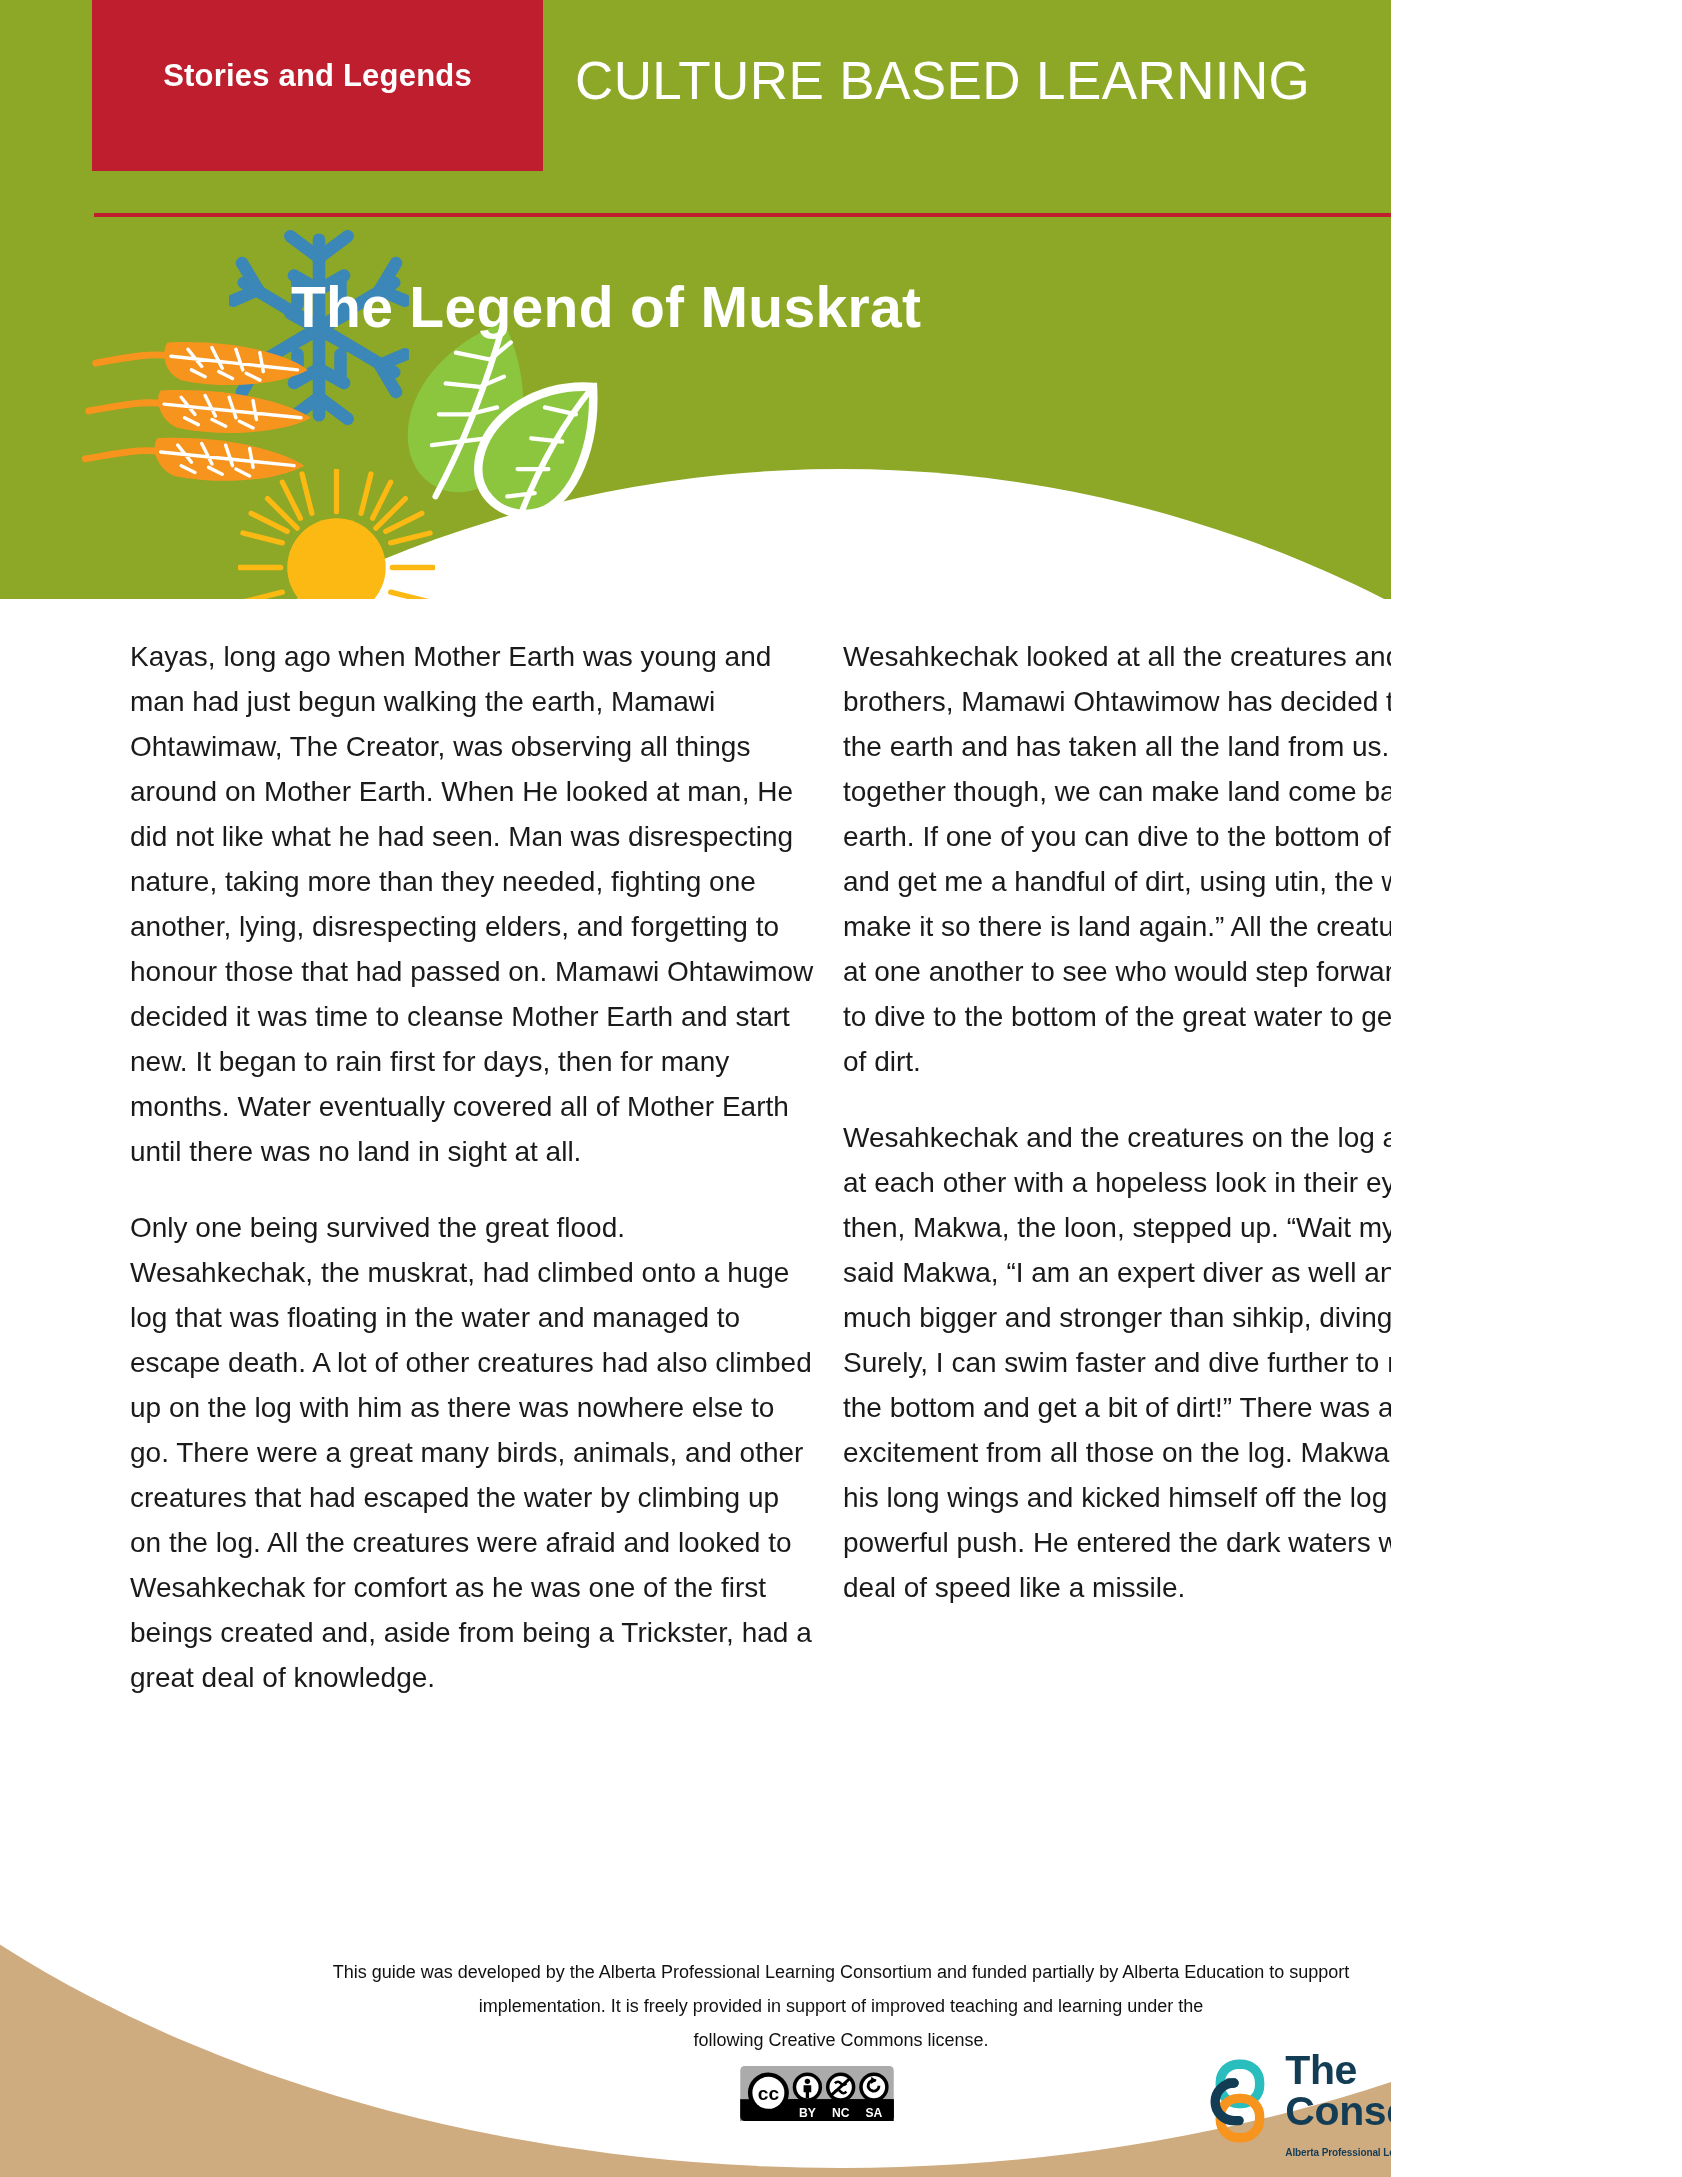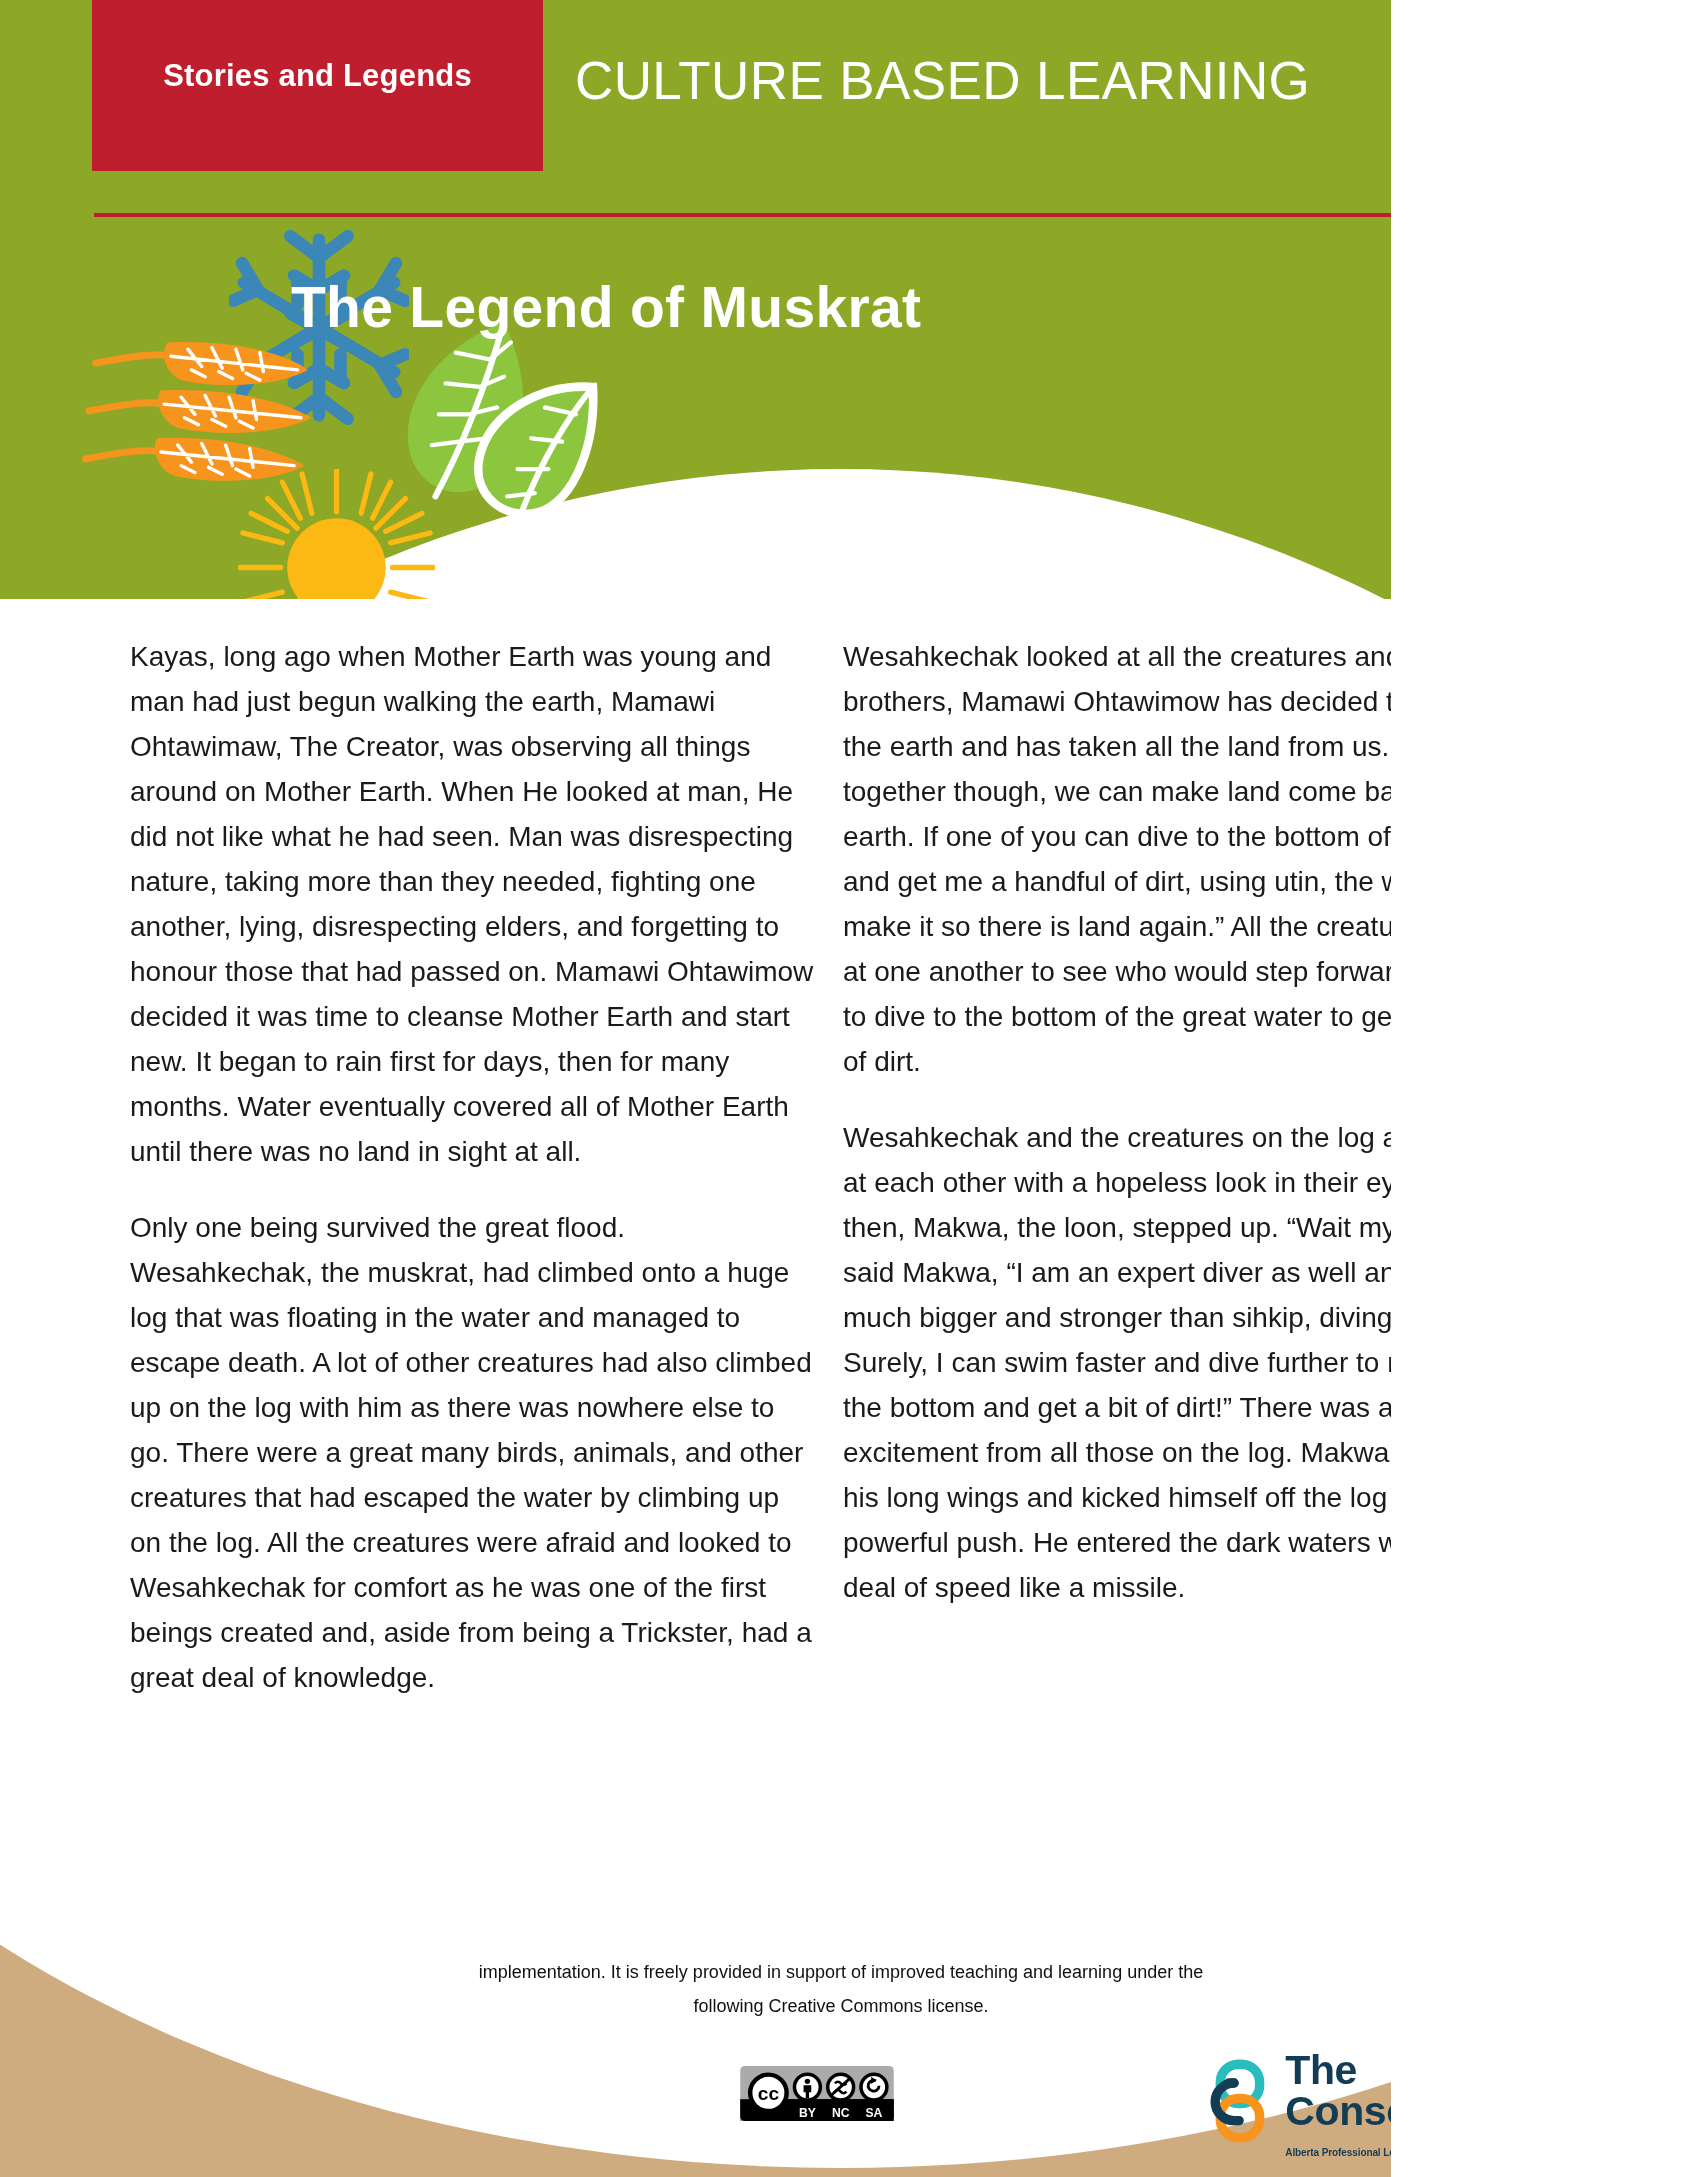--- a/index.html
+++ b/index.html
@@ -343,20 +343,21 @@
     <div class="column col-right">
       <p>Wesahkechak looked at all the creatures and said, “My brothers, Mamawi Ohtawimow has decided to cleanse the earth and has taken all the land from us. If we work together though, we can make land come back to the earth. If one of you can dive to the bottom of the water and get me a handful of dirt, using utin, the wind, I can make it so there is land again.” All the creatures looked at one another to see who would step forward and offer to dive to the bottom of the great water to get a handful of dirt.</p>
       <p>Wesahkechak and the creatures on the log all looked at each other with a hopeless look in their eyes. Just then, Makwa, the loon, stepped up. “Wait my brothers” said Makwa, “I am an expert diver as well and I am much bigger and stronger than sihkip, diving bird. Surely, I can swim faster and dive further to make it to the bottom and get a bit of dirt!” There was a hopeful excitement from all those on the log. Makwa stretched his long wings and kicked himself off the log with a powerful push. He entered the dark waters with a great deal of speed like a missile.</p>
     </div>
   </div>
 
   <div class="footer">
     <div class="footer-arc"></div>
 
     <div class="footer-note">
+      <span>This guide was developed by the Alberta Professional Learning Consortium and funded partially by Alberta Education to support</span>
       <span>implementation. It is freely provided in support of improved teaching and learning under the</span>
       <span>following Creative Commons license.</span>
     </div>
 
     <div class="page-number">| 1</div>
   </div>
 
   <svg class="cc-badge" viewBox="0 0 240 86">
     <rect x="0" y="0" width="240" height="86" rx="7" fill="#ababab"></rect>
     <rect x="0" y="52" width="240" height="34" fill="#000000"></rect>

